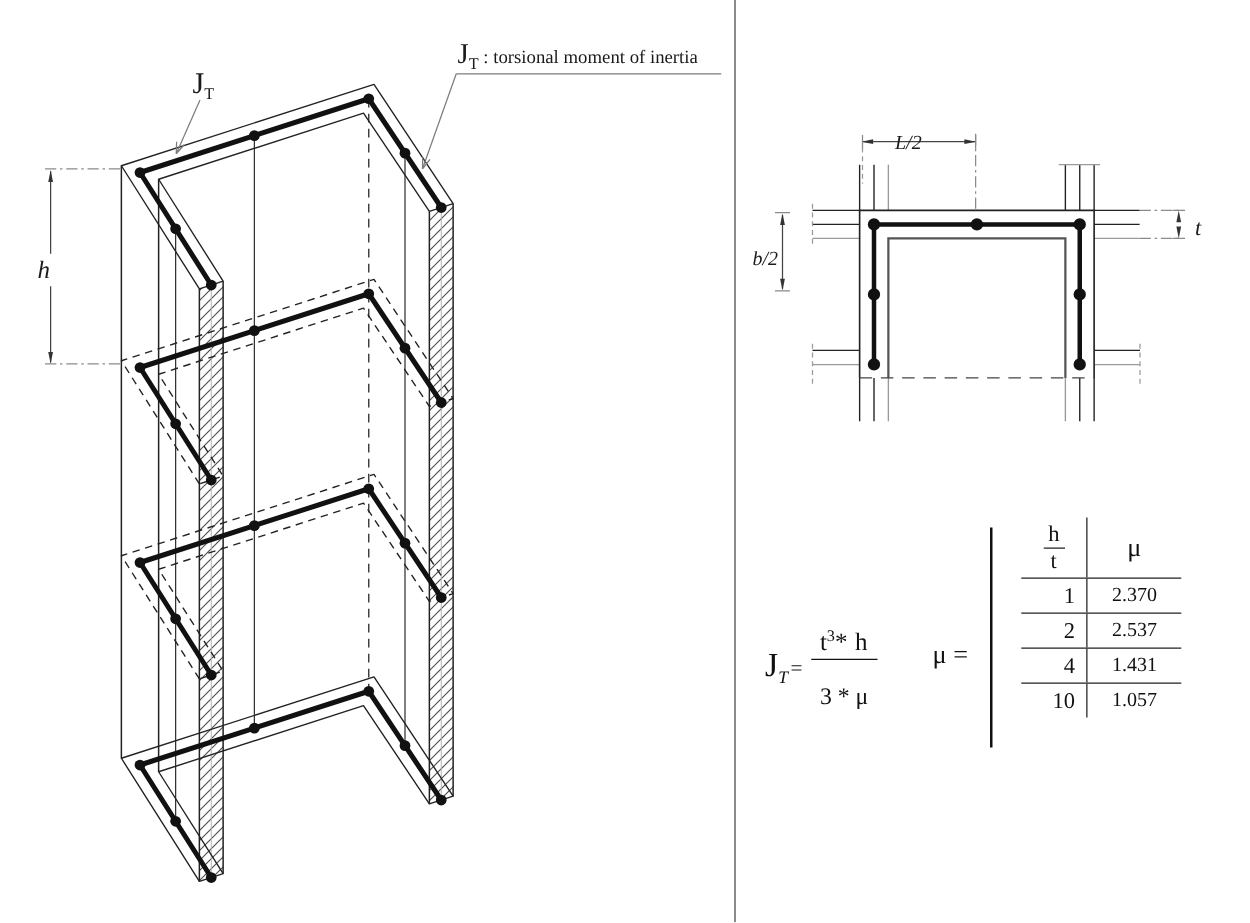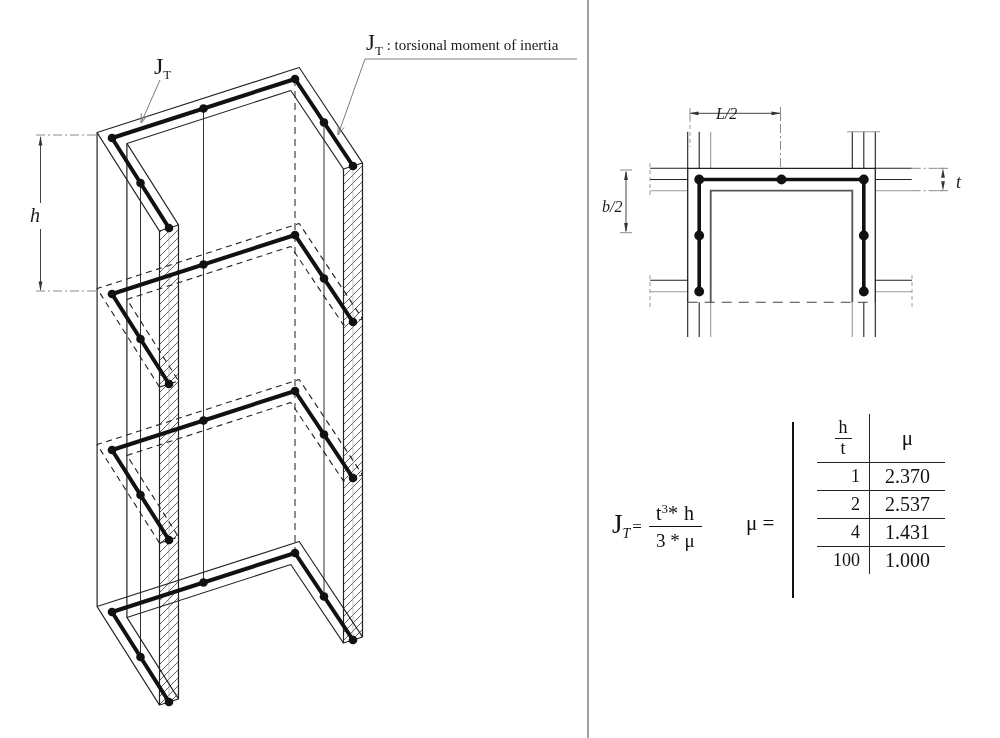--- a/index.html
+++ b/index.html
@@ -12,33 +12,33 @@
   
   .formula{position:absolute;left:612px;top:502px;display:flex;align-items:center;
            color:#111;line-height:1;}
   .f-j{font-size:27px;}
   .f-j sub{font-size:14px;font-style:italic;vertical-align:-5px;}
   .f-eq{font-size:17px;margin:0 7px 0 2px;}
   .f-frac{display:inline-block;vertical-align:middle;}
   .f-num{display:block;font-size:20px;padding:0 7px 3px 7px;}
   .f-num sup{font-size:13px;vertical-align:7px;}
   .f-numh{margin-left:6px;}
-  .f-den{display:block;font-size:19px;border-top:1.5px solid #111;padding:4px 7px 0 7px;}
+  .f-den{display:block;font-size:19px;border-top:1.5px solid #111;padding:20px 7px 0 7px;}
   .mu-eq{position:absolute;left:746px;top:513px;font-size:21px;color:#111;line-height:1;}
   .mu-bar{position:absolute;left:792px;top:422px;width:2px;height:176px;background:#111;}
 
   
   .mu-table{position:absolute;left:817px;top:414px;width:128px;color:#111;}
   .mu-row{display:flex;align-items:stretch;height:27px;border-top:1.3px solid #222;}
   .mu-row.mu-header{height:48px;border-top:none;}
   .mu-c1{width:53px;box-sizing:border-box;border-right:1.4px solid #222;
          display:flex;align-items:center;justify-content:flex-end;
          padding-right:9px;font-size:18px;}
   .mu-header .mu-c1{justify-content:center;padding-right:0;}
-  .mu-c2{flex:1;display:flex;align-items:center;justify-content:center;font-size:20px;}
+  .mu-c2{flex:1;display:flex;align-items:center;justify-content:center;font-size:16px;}
   .mu-sym{font-size:21px;}
   .frac{display:inline-block;text-align:center;line-height:1.08;font-size:18px;}
   .fnum{display:block;border-bottom:1.2px solid #222;padding:0 4px;}
   .fden{display:block;}
 </style>
 </head>
 <body>
 
 <div class="stage">
 
@@ -247,18 +247,18 @@
     </div>
     <div class="mu-row">
       <div class="mu-c1">2</div>
       <div class="mu-c2">2.537</div>
     </div>
     <div class="mu-row">
       <div class="mu-c1">4</div>
       <div class="mu-c2">1.431</div>
     </div>
     <div class="mu-row">
-      <div class="mu-c1">100</div>
-      <div class="mu-c2">1.000</div>
+      <div class="mu-c1">10</div>
+      <div class="mu-c2">1.057</div>
     </div>
   </div>
 
 </div>
 
 </body></html>

